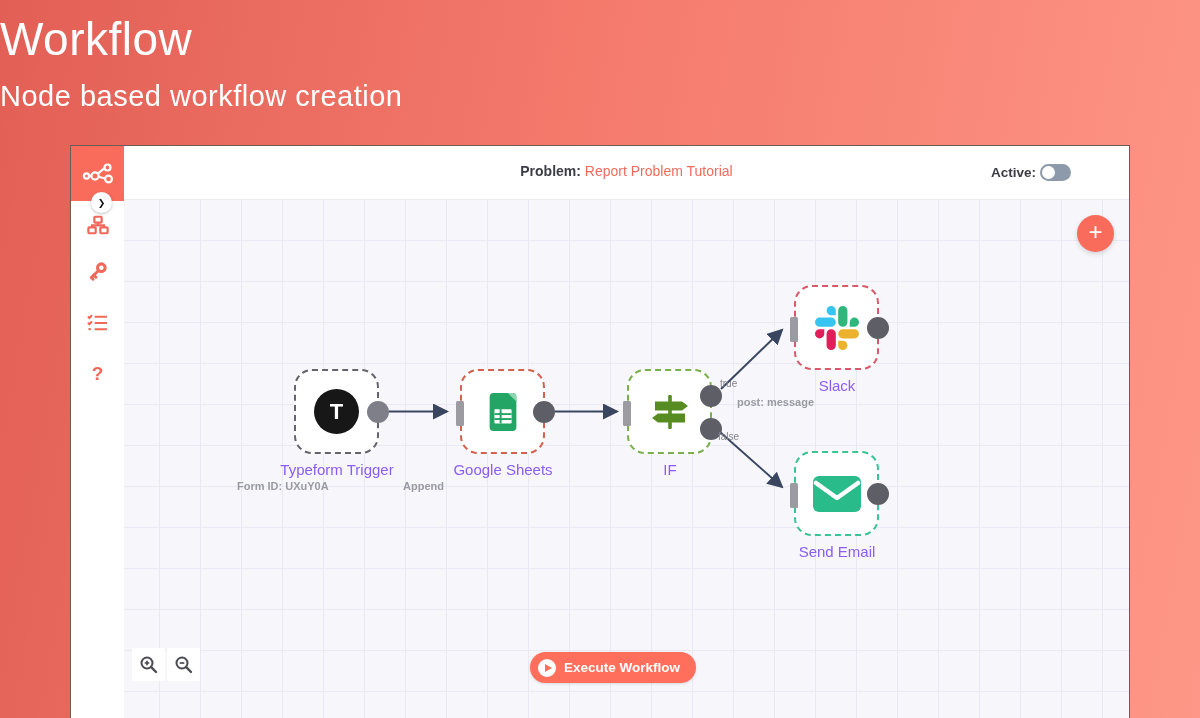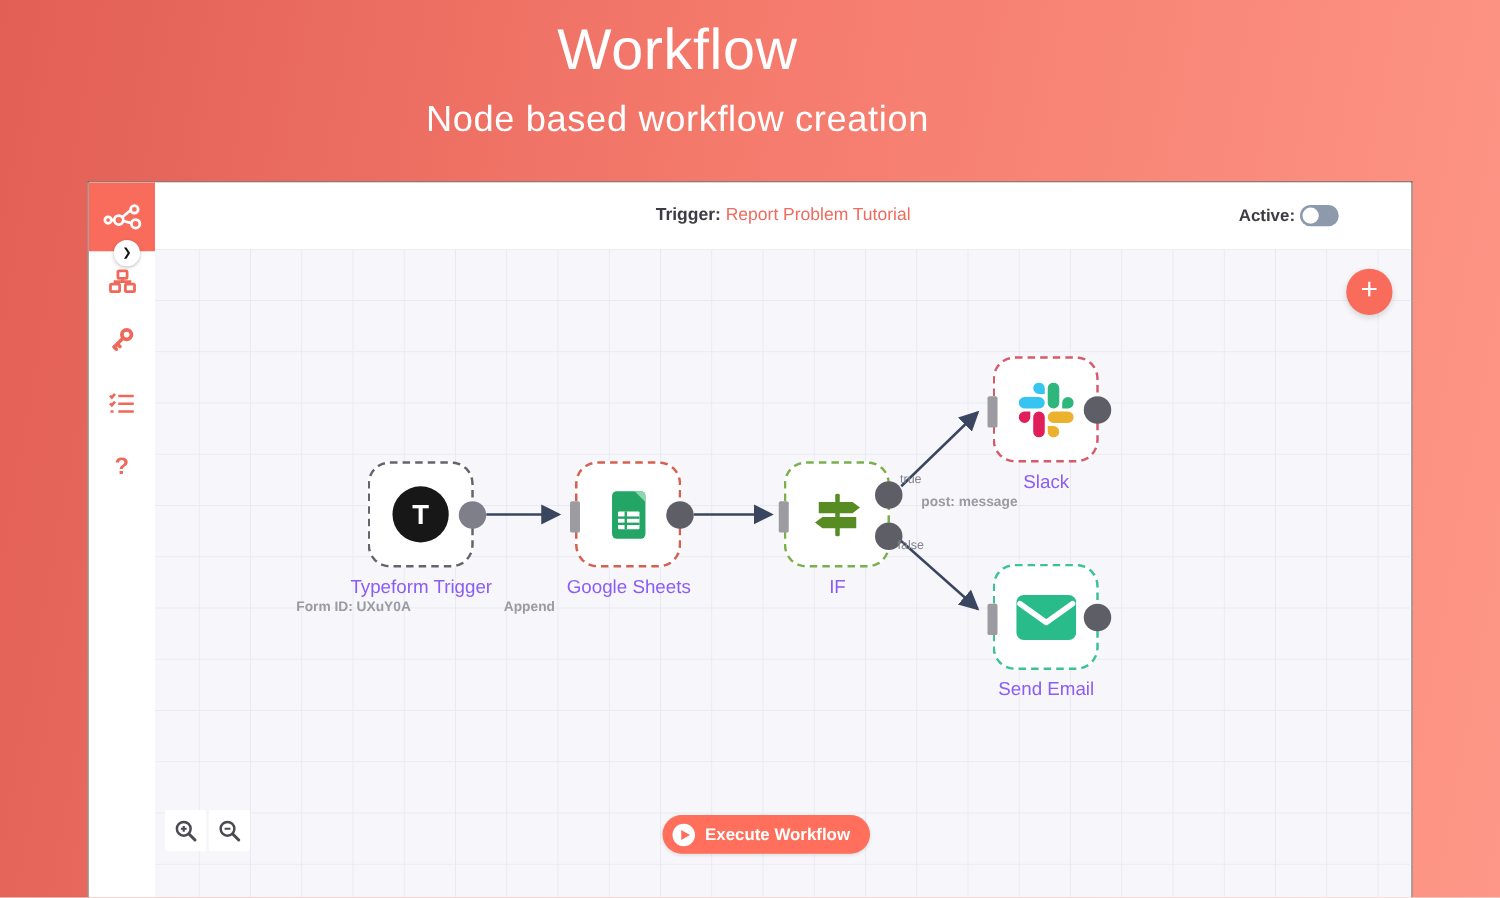--- a/index.html
+++ b/index.html
@@ -3,21 +3,21 @@
 <meta charset="utf-8">
 <style>
   * { margin:0; padding:0; box-sizing:border-box; }
   html,body { width:1200px; height:718px; overflow:hidden; }
   body {
     font-family:"Liberation Sans","DejaVu Sans",sans-serif;
     background:linear-gradient(100deg,#e25f55 0%,#f47a6c 45%,#fe9787 100%);
     position:relative;
   }
   
-  .hero { position:absolute; top:0; left:0; width:1084px; text-align:center; color:#fff; }
+  .hero { position:absolute; top:0; left:0; width:1084px; text-align:left; color:#fff; }
   .hero-title { font-size:46px; font-weight:500; margin-top:12px; letter-spacing:.5px; }
   .hero-sub { font-size:29px; font-weight:400; margin-top:14px; letter-spacing:.5px; }
   
   .window {
     position:absolute; left:70px; top:145px; width:1060px; height:573px;
     background:#fff; border:1px solid #6e5b54; border-bottom:none;
   }
   .canvas {
     position:absolute; left:53px; top:53px; right:0; bottom:0;
     background-color:#f7f7fb;
@@ -148,21 +148,21 @@
       </svg>
     </div>
 
     <div class="side-icon q-icon" style="top:217px;">
       <span>?</span>
     </div>
   </div>
 
   <div class="topbar">
     <div class="tb-title">
-      <span>Trigger:</span>
+      <span>Problem:</span>
       <a>Report Problem Tutorial</a>
     </div>
     <div class="tb-active">
       <span>Active:</span>
       <div class="toggle">
         <div class="knob"></div>
       </div>
     </div>
   </div>
 

